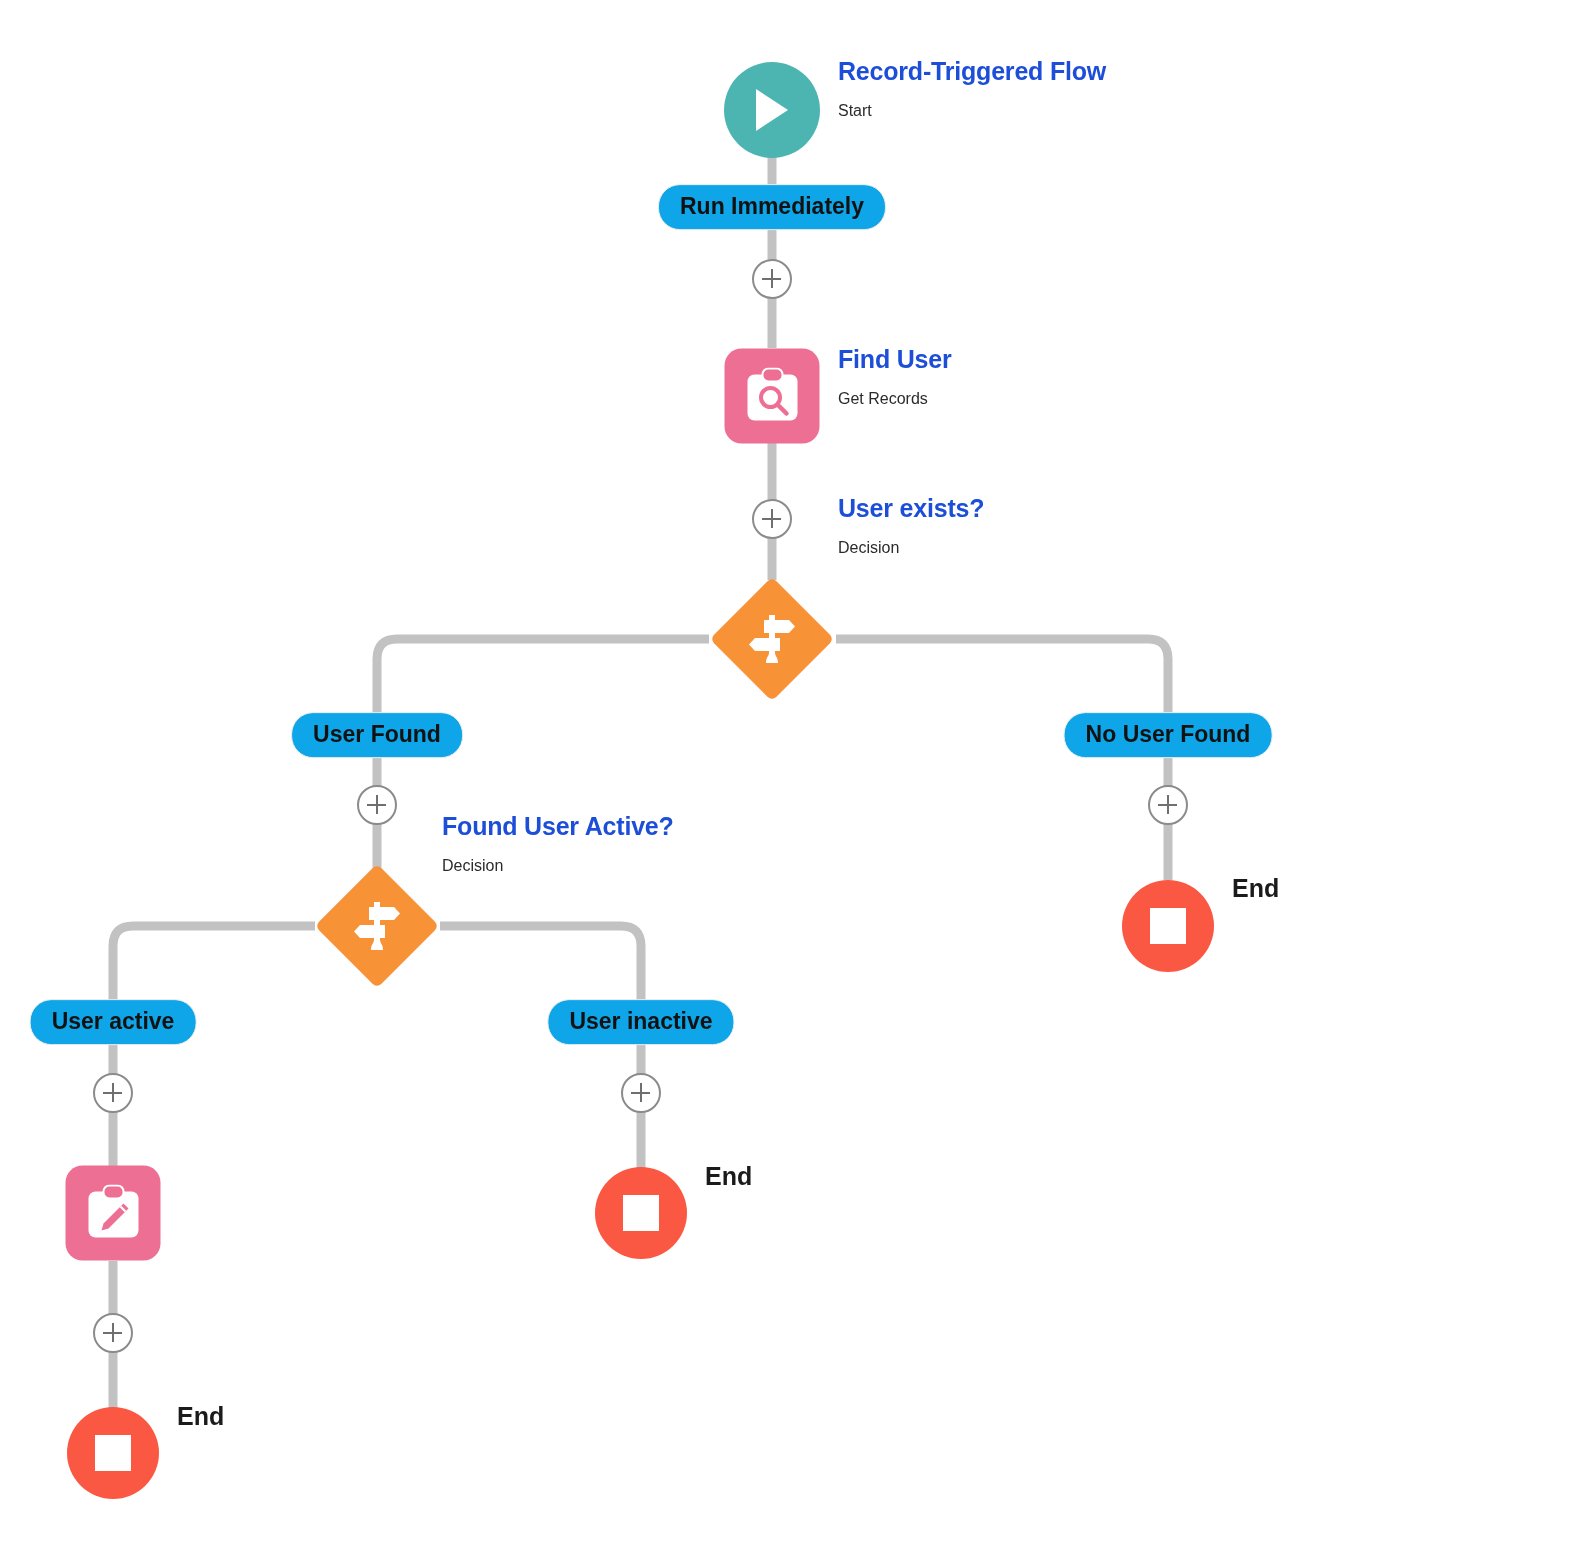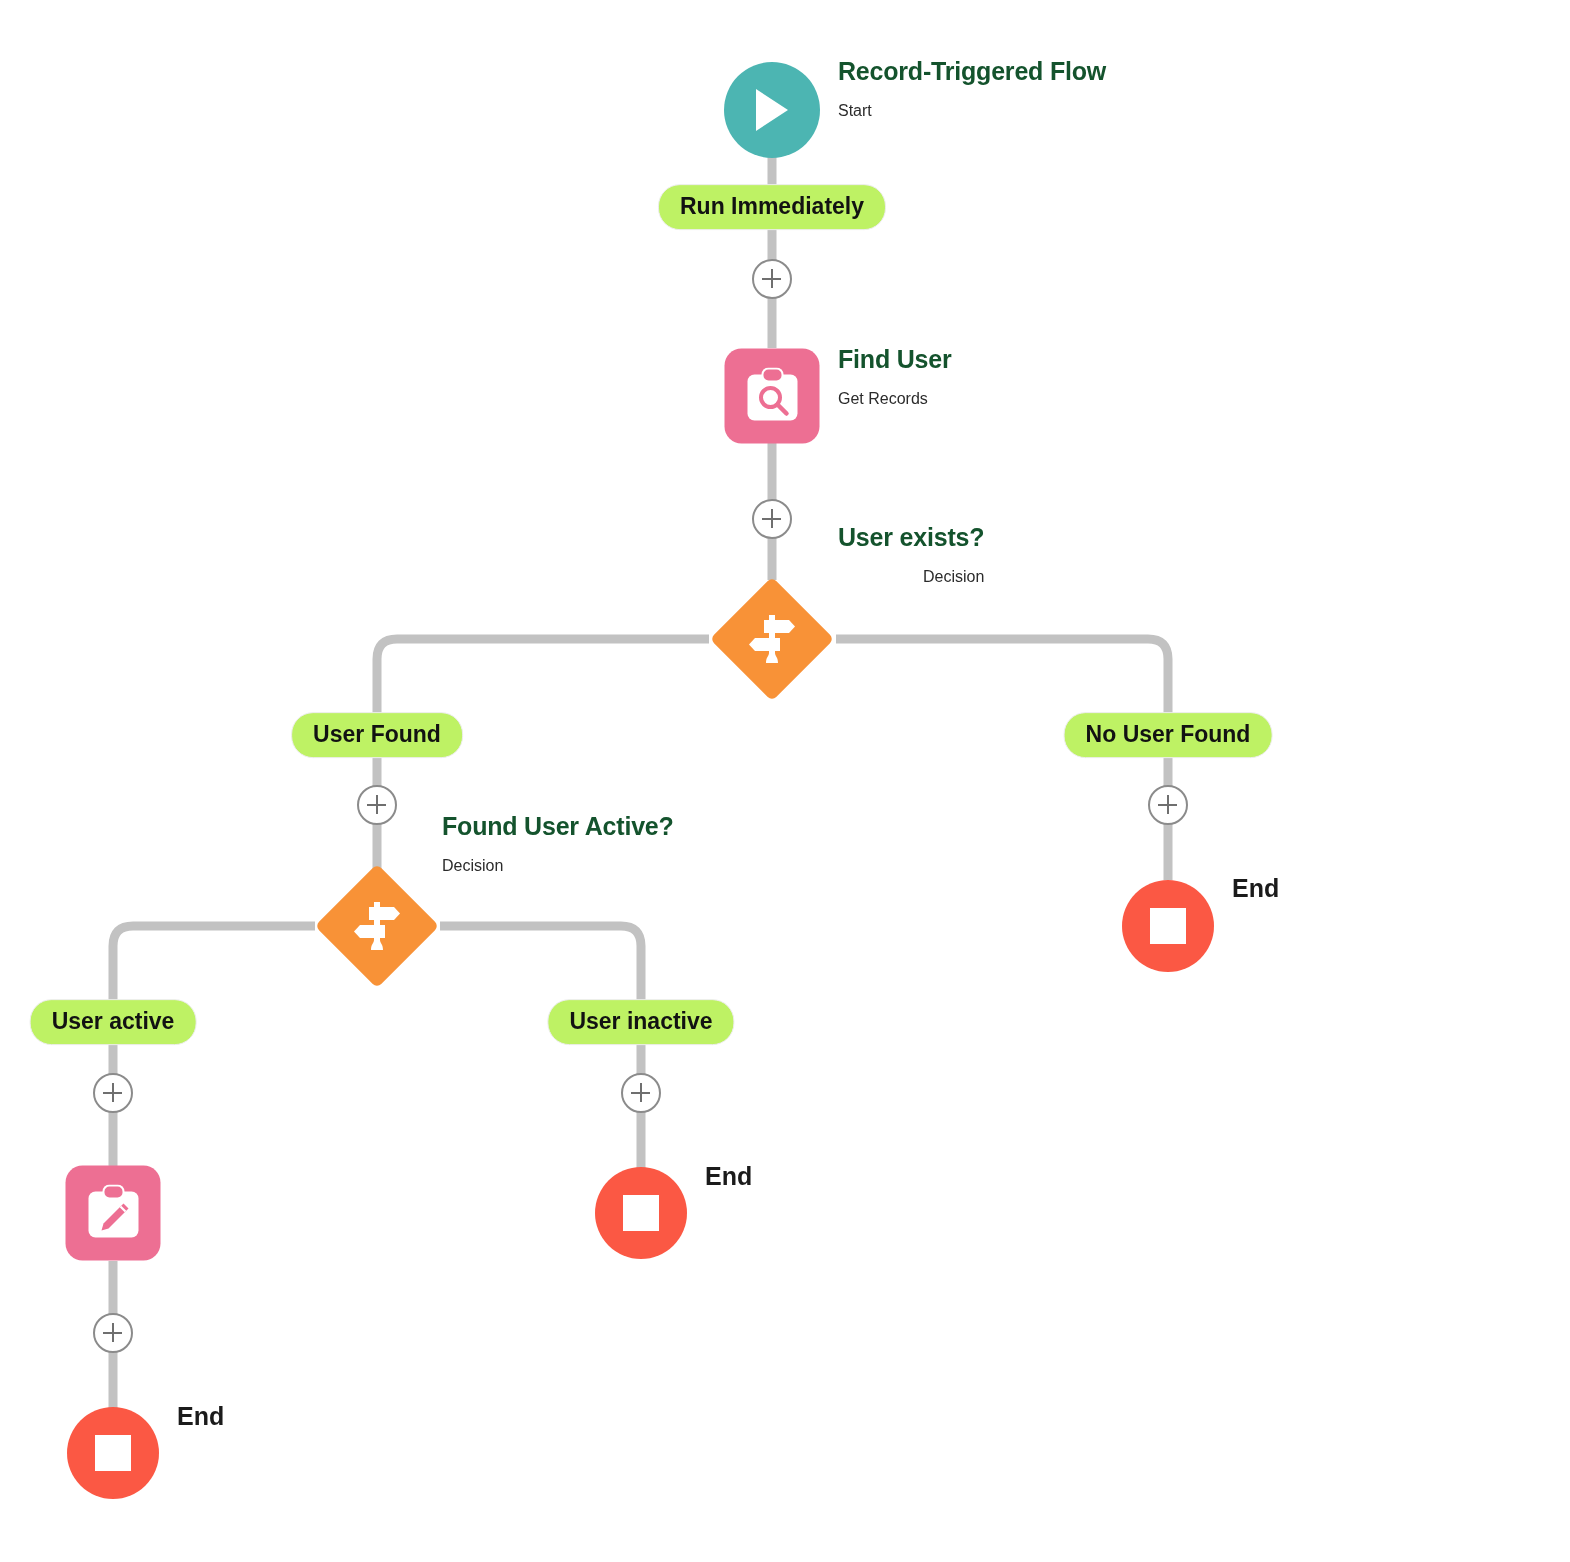--- a/index.html
+++ b/index.html
@@ -109,42 +109,42 @@
 
   
   .node-text {
     position: absolute;
     white-space: nowrap;
     line-height: 1.18;
   }
   .node-title {
     font-size: 25px;
     font-weight: bold;
-    color: #14532d;
+    color: #1d4ed8;
     letter-spacing: -0.2px;
   }
   .node-subtitle {
     font-size: 16px;
     font-weight: normal;
     color: #2b2b2b;
     margin-top: 15px;
   }
   .end-label {
     font-size: 25px;
     font-weight: bold;
     color: #1b1b1b;
     white-space: nowrap;
     text-align: right;
   }
 
   
   .pill {
     position: absolute;
     transform: translate(-50%, -50%);
-    background: #bef264;
+    background: #0ea5e9;
     border: 1.5px solid #ededed;
     border-radius: 22px;
     padding: 9px 21px;
     font-size: 23px;
     font-weight: bold;
     color: #121212;
     white-space: nowrap;
     line-height: 1.12;
     cursor: pointer;
   }
@@ -250,21 +250,21 @@
       <div class="diamond-inner">
         <svg width="56" height="56" viewBox="0 0 56 56">
           <rect x="25" y="4" width="6" height="42" fill="#ffffff"></rect>
           <path d="M20 9 L45 9 L51 15.5 L45 22 L20 22 Z" fill="#ffffff"></path>
           <path d="M36 27 L11 27 L5 33.5 L11 40 L36 40 Z" fill="#ffffff"></path>
           <path d="M22 52 C22 46, 25 45, 25 42 L31 42 C31 45, 34 46, 34 52 Z" fill="#ffffff"></path>
         </svg>
       </div>
     </div>
   </div>
-  <div class="node-text" style="left:838px; top:523px;text-align:right;">
+  <div class="node-text" style="left:838px; top:494px;">
     <div class="node-title">User exists?</div>
     <div class="node-subtitle">Decision</div>
   </div>
 
   <div class="pill" style="left:377px; top:735px;">User Found</div>
   <div class="pill" style="left:1168px; top:735px;">No User Found</div>
 
   <div class="plus-btn" style="left:377px; top:805px;"></div>
   <div class="plus-btn" style="left:1168px; top:805px;"></div>
 

